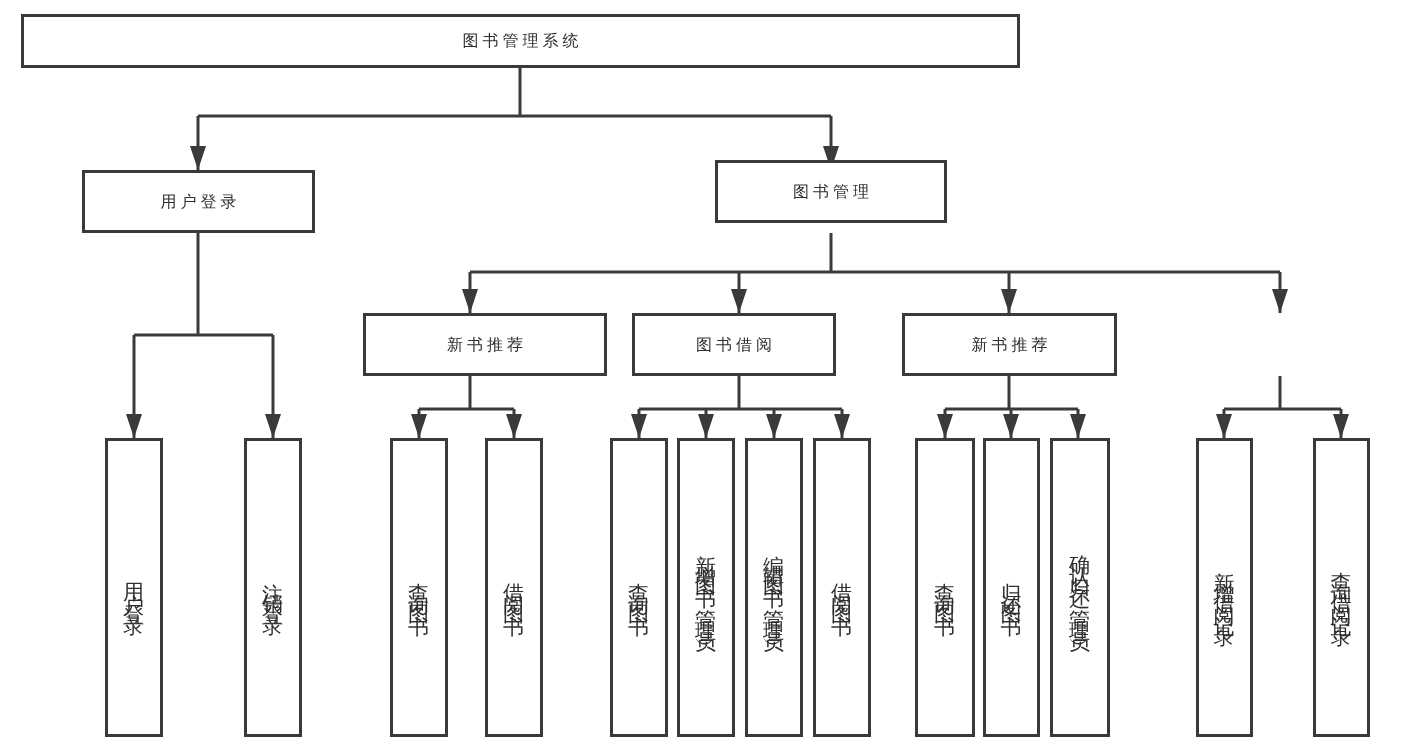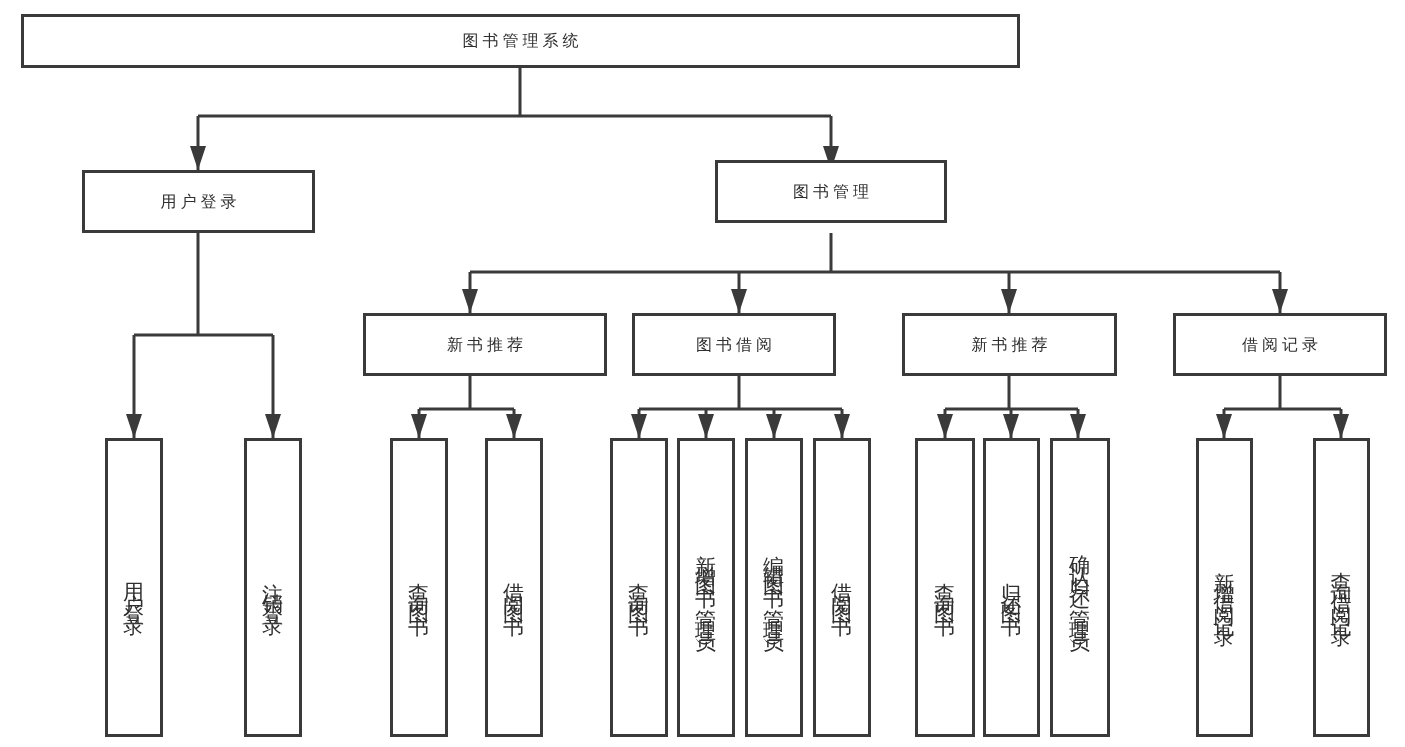--- a/index.html
+++ b/index.html
@@ -129,23 +129,20 @@
 
   <div class="box" style="left:363px;top:313px;width:244px;height:63px">
     <span>新书推荐</span>
   </div>
   <div class="box" style="left:632px;top:313px;width:204px;height:63px">
     <span>图书借阅</span>
   </div>
   <div class="box" style="left:902px;top:313px;width:215px;height:63px">
     <span>新书推荐</span>
   </div>
-  <div class="box" style="left:1173px;top:313px;width:214px;height:63px">
-    <span>借阅记录</span>
-  </div>
 
   <div class="vbox" style="left:105px;top:438px;width:58px;height:299px">
     <span>用户登录</span>
   </div>
   <div class="vbox" style="left:244px;top:438px;width:58px;height:299px">
     <span>注销登录</span>
   </div>
 
   <div class="vbox" style="left:390px;top:438px;width:58px;height:299px">
     <span>查询图书</span>

